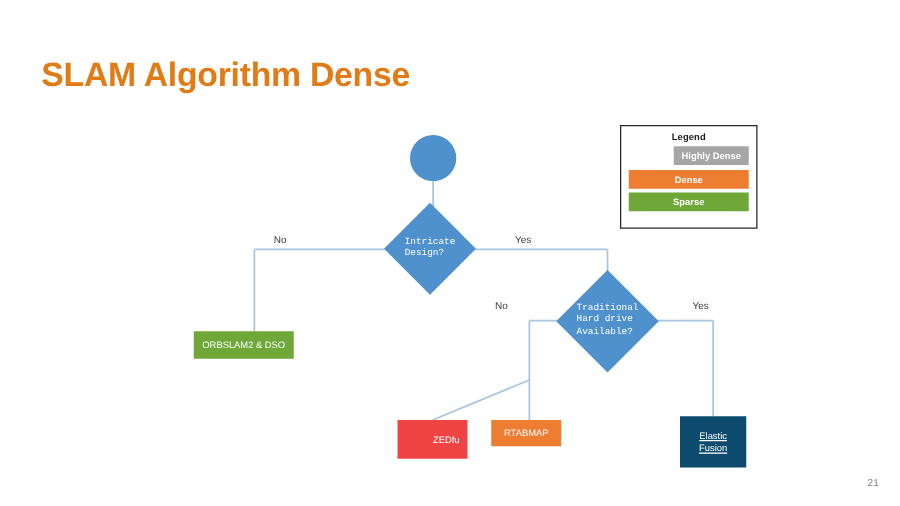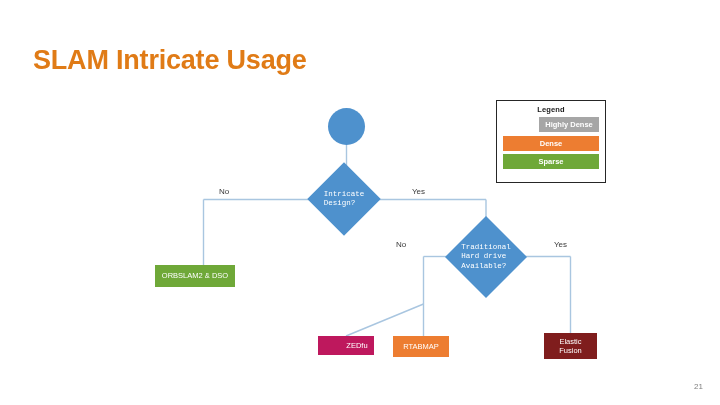--- a/index.html
+++ b/index.html
@@ -136,37 +136,38 @@
     left: 155px;
     top: 265px;
     width: 80px;
     height: 22px;
     background: #6FA838;
   }
   #outcome-zedfu {
     left: 318px;
     top: 336px;
     width: 56px;
-    height: 19px;
-    background: #be185d;
+    height: 31px;
+    background: #ef4444;
     padding-left: 22px;
   }
   #outcome-rtabmap {
     left: 393px;
     top: 336px;
     width: 56px;
     height: 21px;
     background: #ED7D31;
   }
   #outcome-elasticfusion {
     left: 544px;
     top: 333px;
     width: 53px;
-    height: 26px;
-    background: #7f1d1d;
+    height: 41px;
+    background: #0c4a6e;
+    text-decoration: underline;
   }
 
   
   .edge-label {
     position: absolute;
     font-size: 8px;
     color: #3A3A3A;
     white-space: nowrap;
   }
   #label-no-1 { left: 219px; top: 187px; }
@@ -212,21 +213,21 @@
     position: absolute;
     right: 17px;
     bottom: 14px;
     font-size: 8px;
     color: #7F7F7F;
   }
 </style>
 </head>
 <body>
 
-<div id="slide-title">SLAM Intricate Usage</div>
+<div id="slide-title">SLAM Algorithm Dense</div>
 
 <div id="flowchart">
 
   <svg id="connectors" viewBox="0 0 720 405" xmlns="http://www.w3.org/2000/svg">
     <g stroke="#A9C6E0" stroke-width="1.4" fill="none">
 
       <line x1="346.5" y1="145" x2="346.5" y2="176"></line>
 
       <line x1="203.5" y1="199.5" x2="318" y2="199.5"></line>
       <line x1="203.5" y1="199.5" x2="203.5" y2="265"></line>

